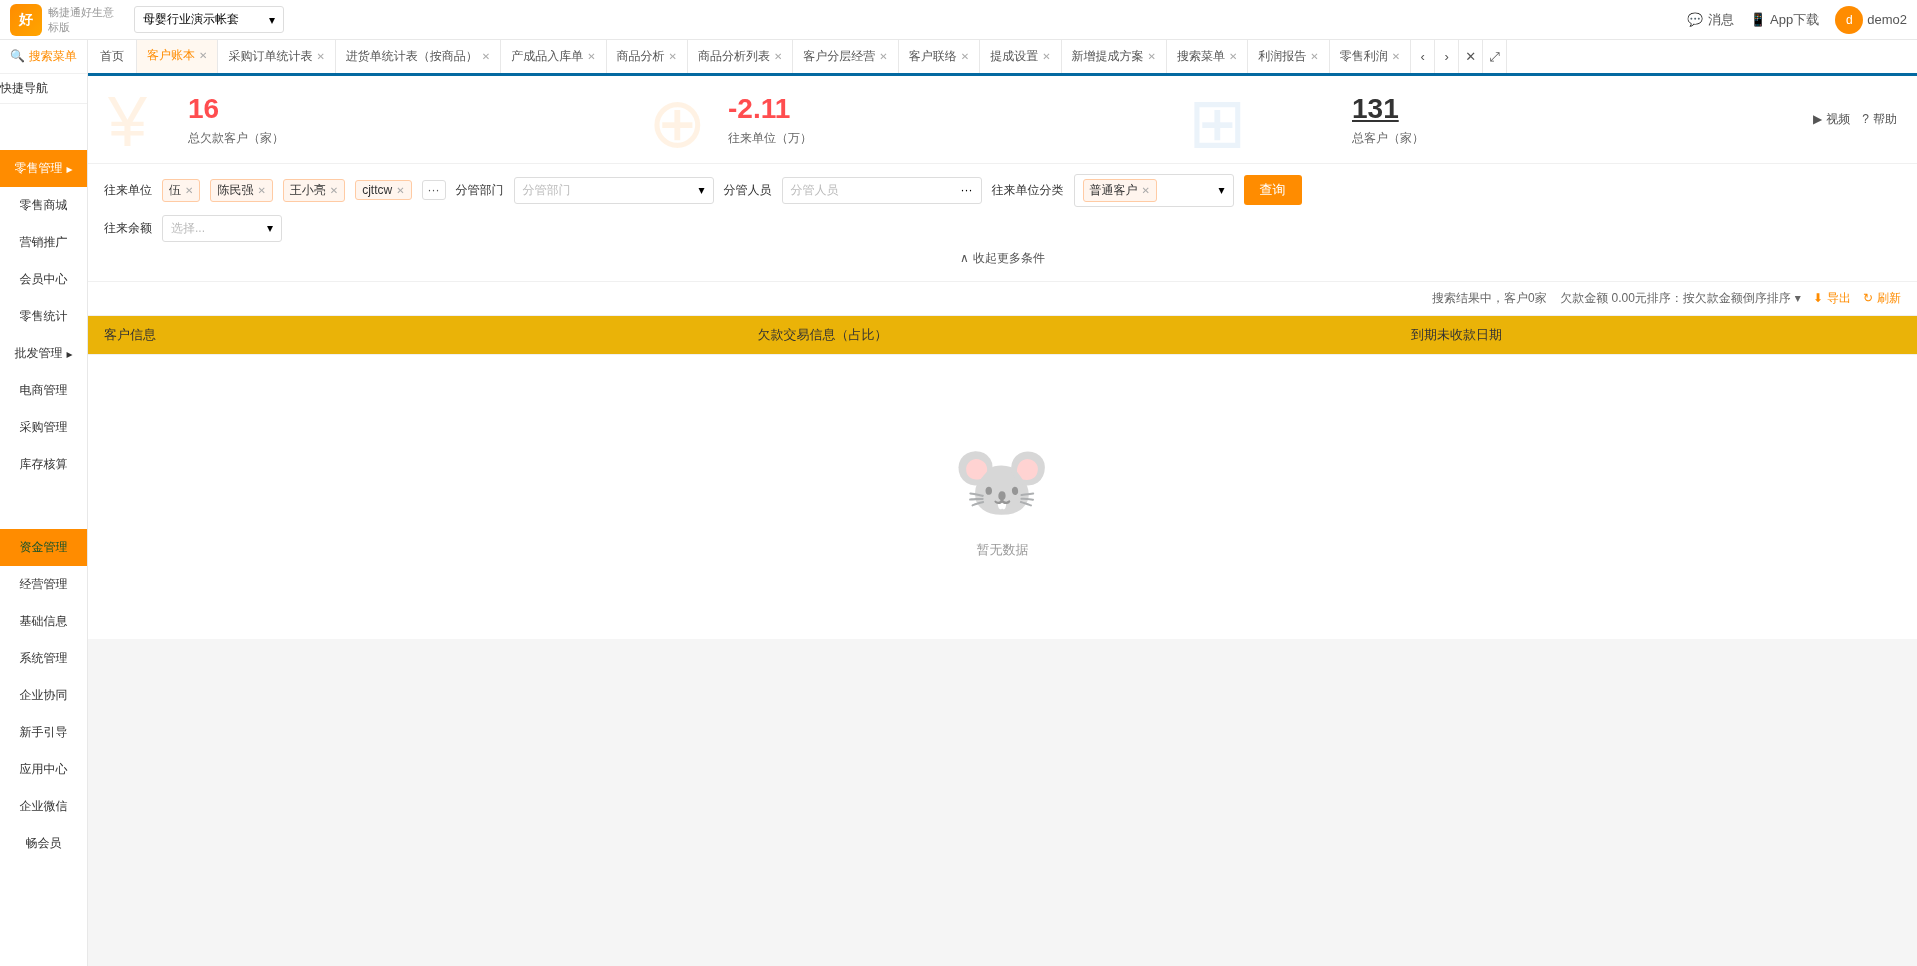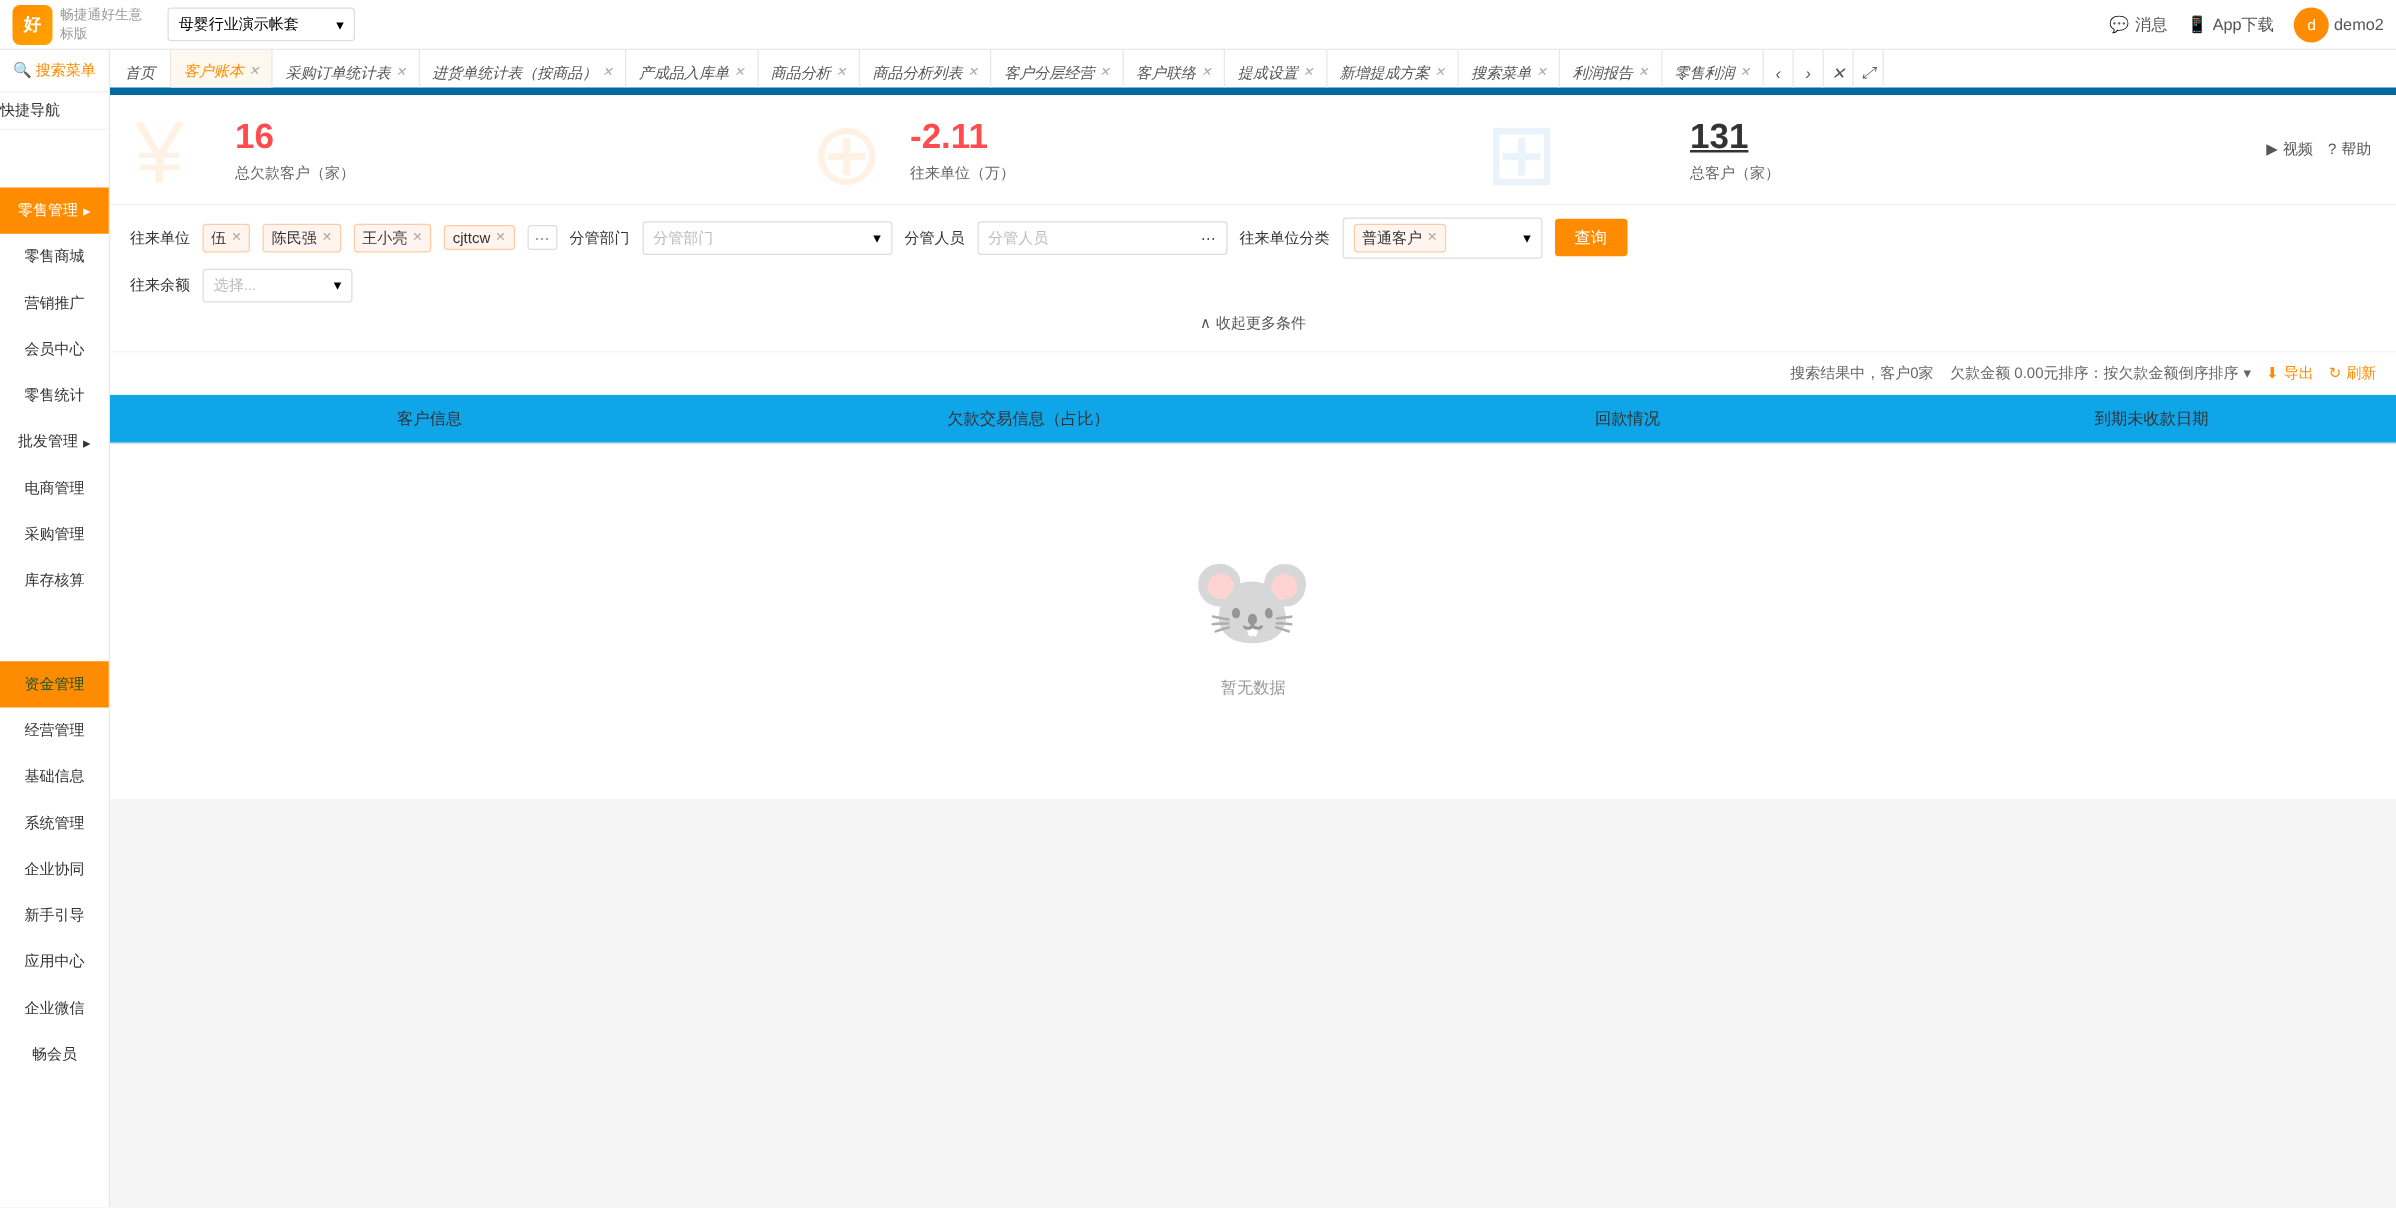--- a/index.html
+++ b/index.html
@@ -4,21 +4,21 @@
   <style>
     * { box-sizing: border-box; margin: 0; padding: 0; }
     body { font-family: "Microsoft YaHei", "PingFang SC", Arial, sans-serif; font-size: 13px; background: #f5f5f5; overflow: hidden; height: 966px; }
 
     
     .app-wrapper { display: flex; flex-direction: column; height: 966px; }
     .top-bar { display: flex; align-items: center; background: #fff; height: 40px; border-bottom: 1px solid #e8e8e8; padding: 0 10px; flex-shrink: 0; }
     .main-area { display: flex; flex: 1; overflow: hidden; }
     .sidebar { width: 88px; background: #fff; border-right: 1px solid #e8e8e8; display: flex; flex-direction: column; flex-shrink: 0; }
     .content-area { flex: 1; display: flex; flex-direction: column; overflow: hidden; }
-    .tab-bar { background: #fff; border-bottom: 6px solid #0369a1; display: flex; height: 36px; flex-shrink: 0; overflow: hidden; font-style: italic; }
+    .tab-bar { background: #fff; border-bottom: 3px solid #0369a1; display: flex; align-items: center; height: 36px; flex-shrink: 0; overflow: hidden; }
     .page-content { flex: 1; overflow-y: auto; background: #f5f5f5; padding: 0; }
 
     
     .top-bar-logo { display: flex; align-items: center; gap: 6px; margin-right: 20px; }
     .logo-icon { width: 32px; height: 32px; background: linear-gradient(135deg, #ff8c00, #ffa500); border-radius: 6px; display: flex; align-items: center; justify-content: center; color: #fff; font-size: 14px; font-weight: bold; }
     .logo-text { font-size: 12px; color: #333; line-height: 1.3; }
     .logo-text span { display: block; color: #999; font-size: 11px; }
     .top-bar-right { margin-left: auto; display: flex; align-items: center; gap: 16px; }
     .top-bar-btn { display: flex; align-items: center; gap: 4px; color: #555; font-size: 13px; cursor: pointer; }
     .avatar { width: 28px; height: 28px; border-radius: 50%; background: #ff8c00; display: flex; align-items: center; justify-content: center; color: #fff; font-size: 12px; }
@@ -58,21 +58,21 @@
     .collapse-btn { display: flex; align-items: center; gap: 4px; font-size: 12px; color: #555; cursor: pointer; justify-content: center; margin: 4px 0; }
 
     
     .results-bar { display: flex; align-items: center; justify-content: flex-end; padding: 8px 16px; background: #fff; border-bottom: 1px solid #f0f0f0; font-size: 12px; color: #666; }
     .results-actions { display: flex; align-items: center; gap: 12px; }
     .sort-btn { display: flex; align-items: center; gap: 4px; cursor: pointer; }
     .action-btn-sm { display: flex; align-items: center; gap: 4px; cursor: pointer; color: #ff8c00; }
 
     
     .data-table { width: 100%; background: #fff; }
-    .table-header { display: flex; background: #0ea5e9; border-bottom: 1px solid #f0f0f0; padding: 10px 16px; font-size: 13px; color: #333; font-weight: 500; text-align: center; }
+    .table-header { display: flex; background: #eab308; border-bottom: 1px solid #f0f0f0; padding: 10px 16px; font-size: 13px; color: #333; font-weight: 500; }
     .table-header .col-info { flex: 2; }
     .table-header .col-debt { flex: 2; }
     .table-header .col-repay { flex: 2; }
     .table-header .col-date { flex: 1.5; }
     .empty-state { display: flex; flex-direction: column; align-items: center; justify-content: center; padding: 80px 0; }
     .empty-text { font-size: 13px; color: #999; }
 
     
     .query-btn { background: #ff8c00; color: #fff; border: none; border-radius: 3px; padding: 6px 16px; font-size: 13px; cursor: pointer; }
 
@@ -360,21 +360,20 @@
               <span>↻</span>
               <span>刷新</span>
             </div>
           </div>
         </div>
 
         <div class="data-table">
           <div class="table-header">
             <div class="col-info">客户信息</div>
             <div class="col-debt">欠款交易信息（占比）</div>
-            <div class="col-repay">回款情况</div>
             <div class="col-date">到期未收款日期</div>
           </div>
 
           <div class="empty-state">
             <div style="font-size:80px;color:#ffb07c;opacity:0.5;margin-bottom:12px;">🐭</div>
             <div class="empty-text">暂无数据</div>
           </div>
         </div>
 
       </div>

